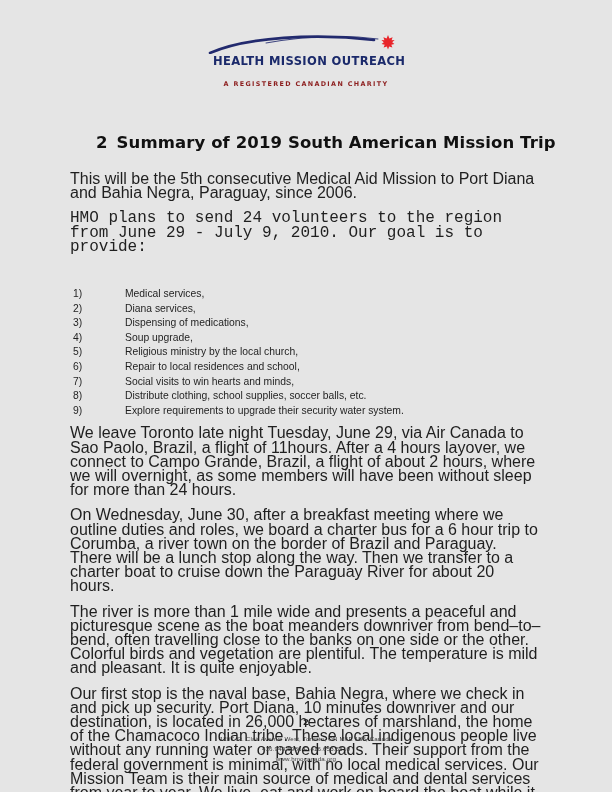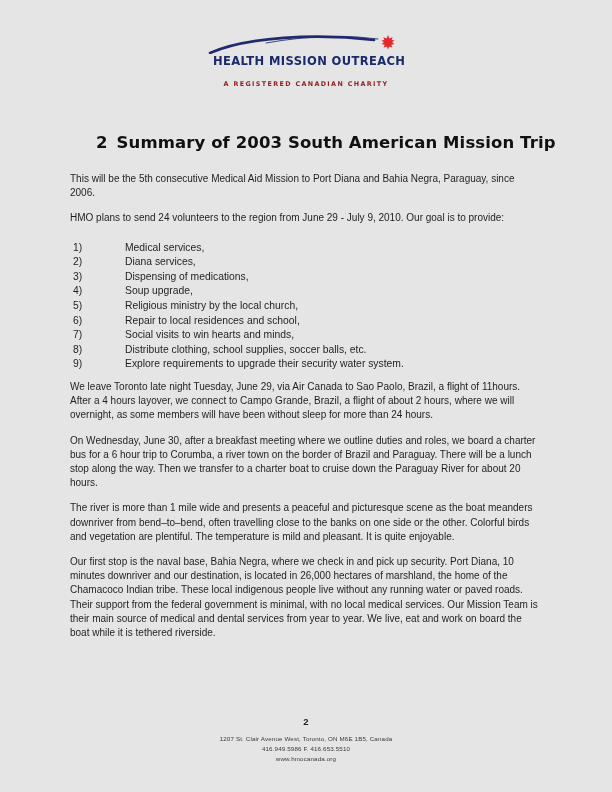--- a/index.html
+++ b/index.html
@@ -85,27 +85,28 @@
 
   
   .body-col {
     position: absolute;
     top: 172px;
     left: 70px;
     width: 472px;
   }
   p.para {
     margin: 0 0 11px 0;
-    font-size: 10px;
+    font-size: 16px;
     line-height: 14.2px;
     color: #1f1f1f;
     text-align: left;
   }
   p.para.tight {
-    margin-bottom: 8px;
+    margin-bottom: 26px;
+    font-family: Liberation Mono, monospace;
   }
 
   ol.goal-list {
     list-style: none;
     margin: 4px 0 4px 0;
     padding: 0;
   }
   ol.goal-list li {
     display: flex;
     font-size: 10.35px;
@@ -165,21 +166,21 @@
             <path d="M6 0 L7.4 3.4 L10.6 2.2 L9.6 5.3 L12.6 5.1 L10.2 7.3 L12.4 9.0 L9.3 9.8 L10.4 12.6 L7.0 11.6 L6.6 14.6 L6.0 12.2 L5.4 14.6 L5.0 11.6 L1.6 12.6 L2.7 9.8 L-0.4 9.0 L1.8 7.3 L-0.6 5.1 L2.4 5.3 L1.4 2.2 L4.6 3.4 Z" fill="#e8252a"></path>
           </g>
         </svg>
       </div>
       <div class="logo-name">HEALTH MISSION OUTREACH</div>
       <div class="logo-tagline">A REGISTERED CANADIAN CHARITY</div>
     </div>
   </div>
 
   <h1 class="doc-heading">
-    <span class="heading-num">2</span><span>Summary of 2003 South American Mission Trip</span>
+    <span class="heading-num">2</span><span>Summary of 2019 South American Mission Trip</span>
   </h1>
 
   <div class="body-col">
 
     <p class="para">This will be the 5th consecutive Medical Aid Mission to Port Diana and Bahia Negra, Paraguay, since 2006.</p>
 
     <p class="para tight">HMO plans to send 24 volunteers to the region from June 29 - July 9, 2010. Our goal is to provide:</p>
 
     <div class="list-gap-top"></div>
     <ol class="goal-list">

